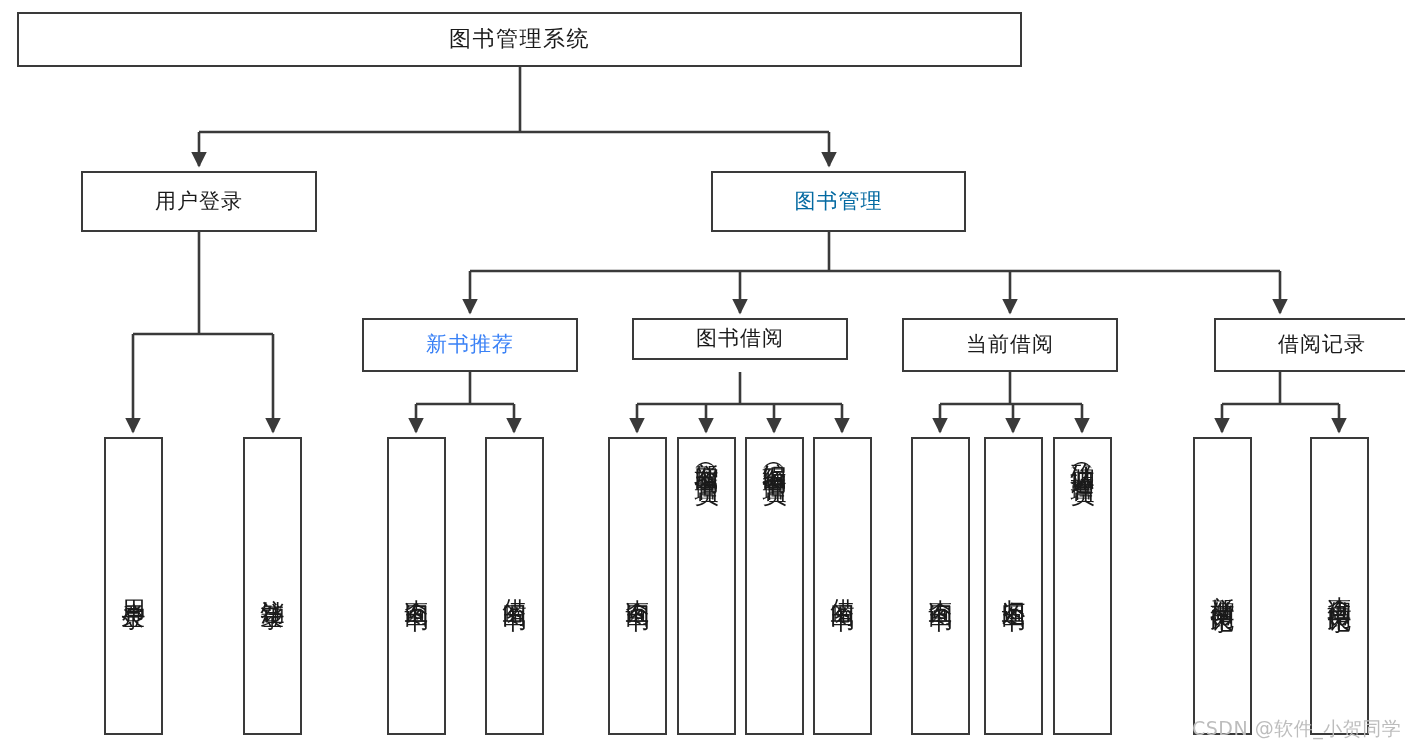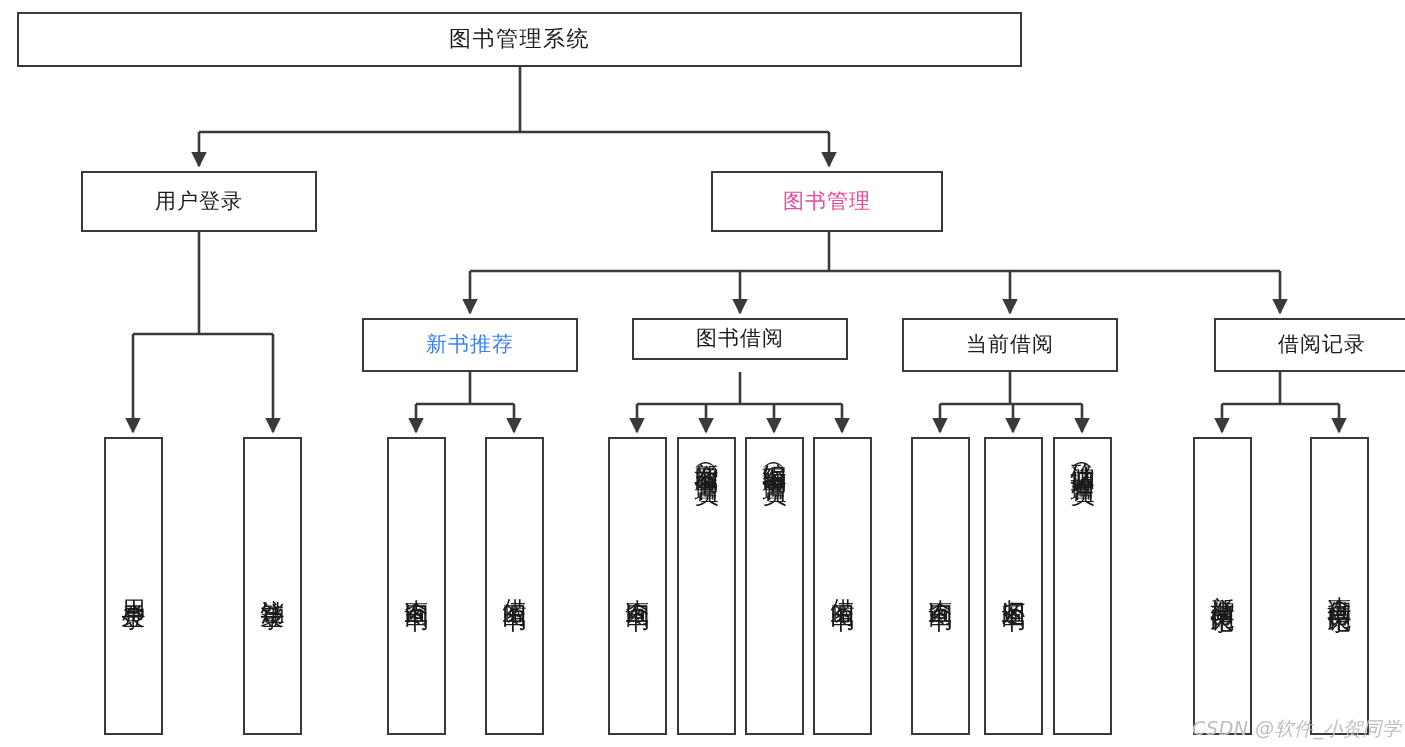--- a/index.html
+++ b/index.html
@@ -68,21 +68,20 @@
     align-items: center;
     padding-top: 0;
   }
   .watermark {
     position: absolute;
     color: #bdbdbd;
     font-size: 19px;
     letter-spacing: 0.5px;
     white-space: nowrap;
     user-select: none;
-    font-style: italic;
   }
 </style>
 </head>
 <body>
 
 <div id="canvas">
 
   <svg id="edges" viewBox="0 0 1405 747" xmlns="http://www.w3.org/2000/svg">
     <defs>
       <marker id="arrow" viewBox="0 0 10 10" refX="9" refY="5" markerWidth="6" markerHeight="6" orient="auto-start-reverse">
@@ -136,21 +135,21 @@
     </g>
   </svg>
 
   <div class="node horiz root" style="left: 17px; top: 12px; width: 1005px; height: 55px; border-color: rgb(58, 58, 58); background: rgb(255, 255, 255); color: rgb(26, 26, 26);">
     <span class="lbl">图书管理系统</span>
   </div>
 
   <div class="node horiz" style="left: 81px; top: 171px; width: 236px; height: 61px; border-color: rgb(58, 58, 58); background: rgb(255, 255, 255); color: rgb(26, 26, 26);">
     <span class="lbl">用户登录</span>
   </div>
-  <div class="node horiz" style="left: 711px; top: 171px; width: 232px; height: 61px; border-color: rgb(58, 58, 58); background: rgb(255, 255, 255); color: #ec4899;">
+  <div class="node horiz" style="left: 711px; top: 171px; width: 255px; height: 61px; border-color: rgb(58, 58, 58); background: rgb(255, 255, 255); color: #0369a1;">
     <span class="lbl">图书管理</span>
   </div>
 
   <div class="node horiz" style="left: 362px; top: 318px; width: 216px; height: 54px; border-color: rgb(58, 58, 58); background: rgb(255, 255, 255); color: #3b82f6;">
     <span class="lbl">新书推荐</span>
   </div>
   <div class="node horiz" style="left: 632px; top: 318px; width: 216px; height: 42px; border-color: rgb(58, 58, 58); background: rgb(255, 255, 255); color: rgb(26, 26, 26);">
     <span class="lbl">图书借阅</span>
   </div>
   <div class="node horiz" style="left: 902px; top: 318px; width: 216px; height: 54px; border-color: rgb(58, 58, 58); background: rgb(255, 255, 255); color: rgb(26, 26, 26);">

